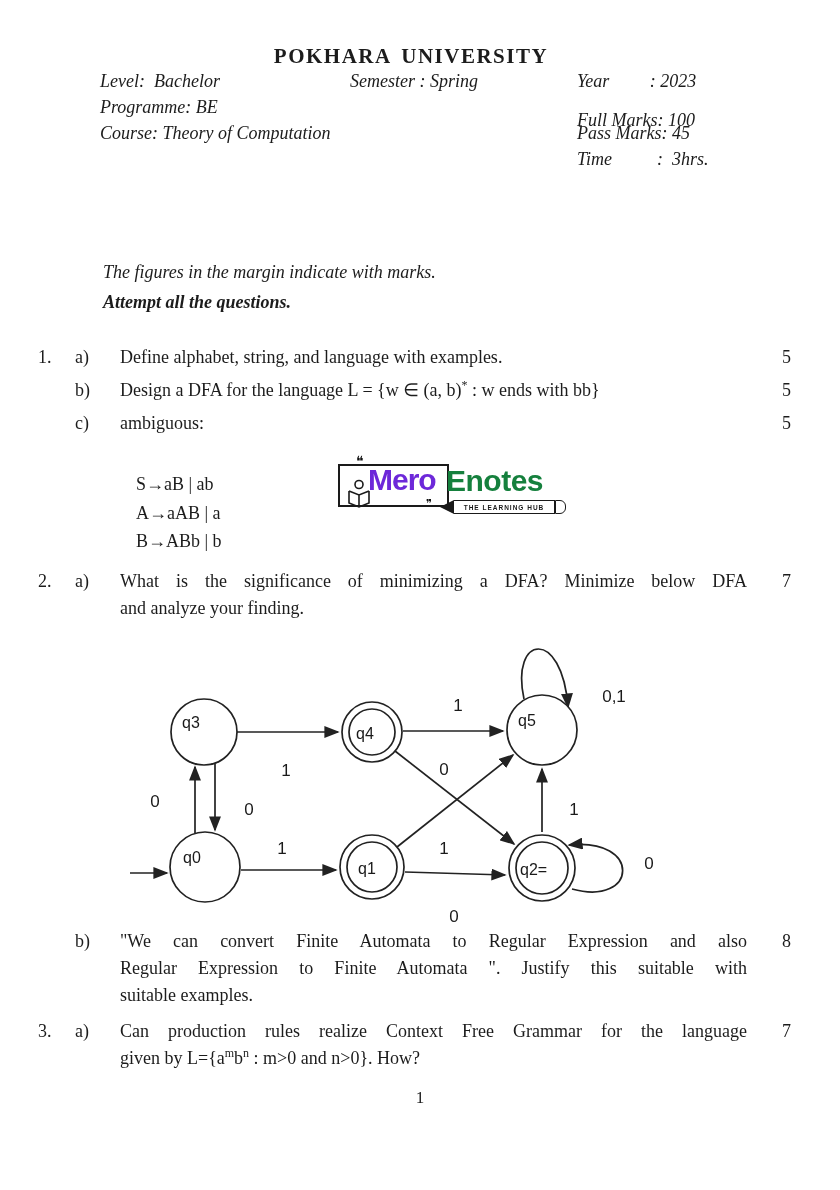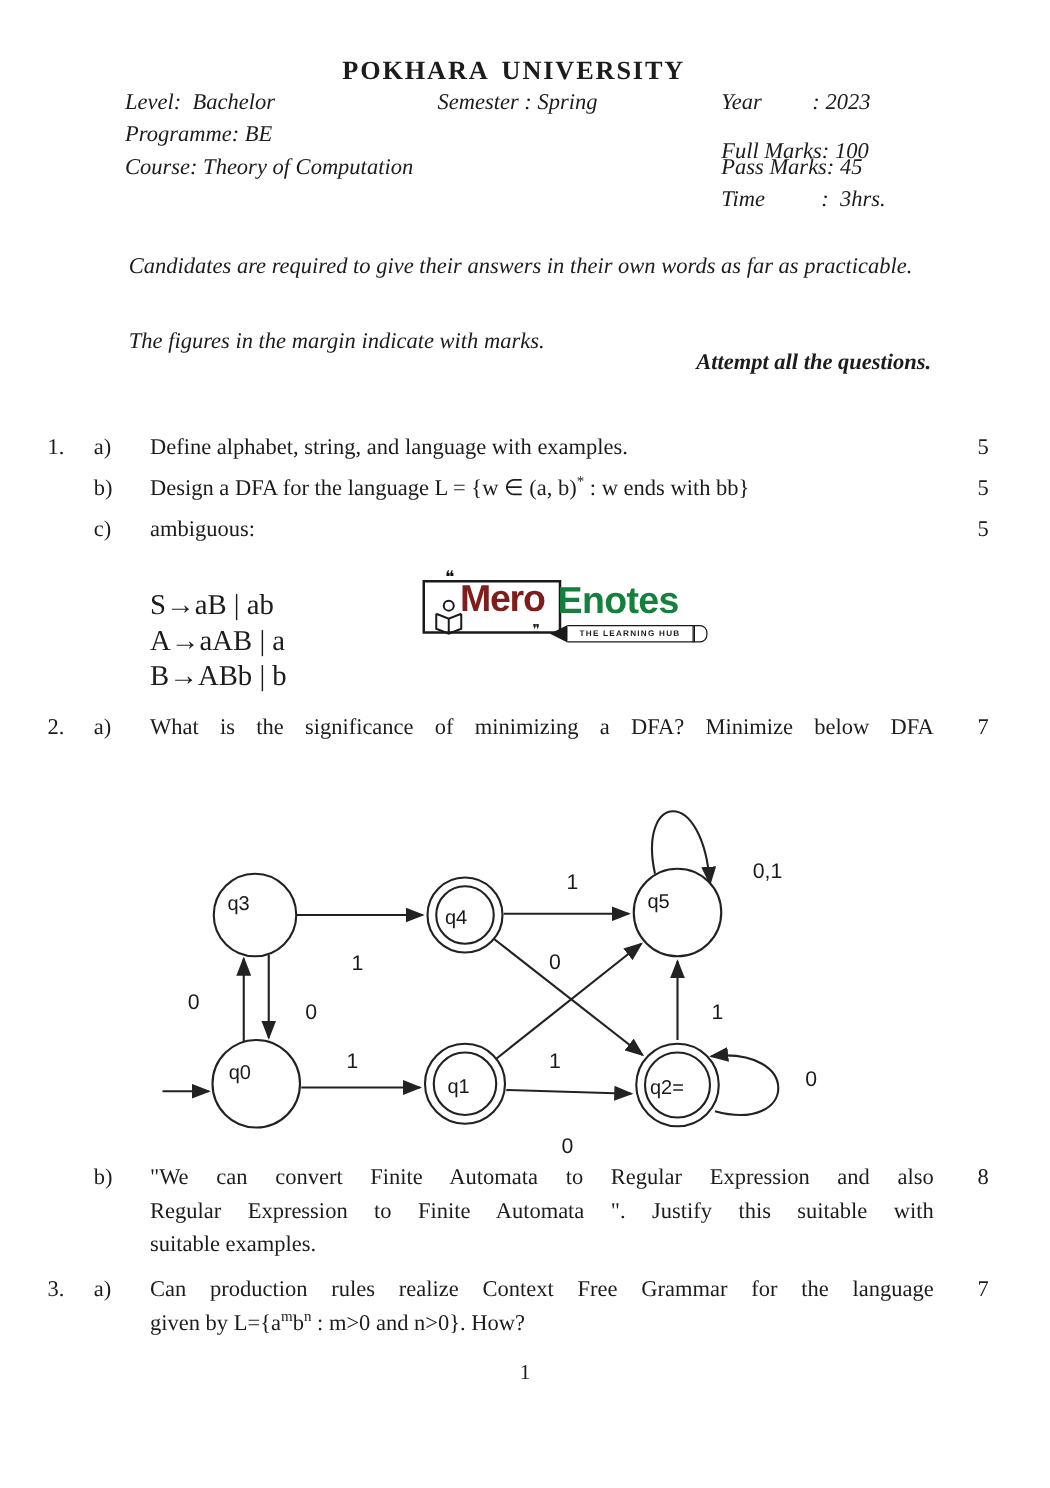--- a/index.html
+++ b/index.html
@@ -16,46 +16,46 @@
   .h-programme{top:97px;left:100px;}
   .h-full{top:110px;left:577px;}
   .h-course{top:123px;left:100px;}
   .h-pass{top:123px;left:577px;}
   .h-time{top:149px;left:577px;}
 
   .note{position:absolute;left:103px;width:642px;margin:0;font-style:italic;
         font-size:18px;line-height:30px;}
   .note-1{top:197px;}
   .note-2{top:257px;}
-  .note-3{top:274px;font-weight:bold;text-align:right;}
+  .note-3{top:287px;font-weight:bold;}
 
   .qrow{position:absolute;left:38px;width:772px;display:grid;
         grid-template-columns:37px 45px 627px 1fr;
         font-size:18px;line-height:27px;}
   .q1a{top:344px;} .q1b{top:377px;} .q1c{top:410px;}
   .q2a{top:568px;} .q2b{top:928px;}
   .q3a{top:1018px;}
   .qnum,.qletter{display:block;}
   .qtext .line{width:627px;}
   .qtext .line.j{text-align:justify;text-align-last:justify;}
   .qmarks{padding-left:35px;}
   sup{font-size:12px;line-height:0;}
 
-  .grammar{position:absolute;left:120px;top:470px;font-size:23px;line-height:28.5px;}
+  .grammar{position:absolute;left:136px;top:470px;font-size:18px;line-height:28.5px;}
 
   
   .logo{position:absolute;left:336px;top:455px;width:236px;height:64px;
         font-family:"Liberation Sans",sans-serif;}
   .lg-quote-open{position:absolute;left:20px;top:-2px;font-size:14px;color:#111;}
   .lg-quote-close{position:absolute;left:90px;top:42px;font-size:11px;color:#111;}
   .lg-box{position:absolute;left:2px;top:9px;width:107px;height:39px;
           border:2px solid #1a1a1a;}
   .lg-reader{position:absolute;left:7px;top:13px;}
   .lg-mero{position:absolute;left:32px;top:8px;font-size:30px;font-weight:bold;
-           letter-spacing:-1px;color:#7f1d1d;}
+           letter-spacing:-1px;color:#6d28d9;}
   .lg-enotes{position:absolute;left:110px;top:9px;font-size:30px;font-weight:bold;
              letter-spacing:-0.5px;color:#15803d;}
   .lg-pencil{position:absolute;left:104px;top:45px;width:126px;height:14px;
              display:flex;align-items:stretch;}
   .lg-tip{width:0;height:0;border-top:7px solid transparent;border-bottom:7px solid transparent;
           border-right:14px solid #1a1a1a;}
   .lg-body{flex:1;border:1.5px solid #1a1a1a;border-left:none;display:flex;
            align-items:center;justify-content:center;}
   .lg-tagline{font-size:6.5px;font-weight:bold;letter-spacing:1px;color:#1a1a1a;white-space:nowrap;}
   .lg-cap{width:9px;border:1.5px solid #1a1a1a;border-left:1px solid #1a1a1a;
@@ -80,21 +80,20 @@
 
   <div class="hrow h-level">Level:  Bachelor</div>
   <div class="hrow h-semester">Semester : Spring</div>
   <div class="hrow h-year">Year         : 2023</div>
   <div class="hrow h-programme">Programme: BE</div>
   <div class="hrow h-full">Full Marks: 100</div>
   <div class="hrow h-course">Course: Theory of Computation</div>
   <div class="hrow h-pass">Pass Marks: 45</div>
   <div class="hrow h-time">Time          :  3hrs.</div>
 
-  <p class="note note-1">Candidates are required to give their answers in their own words as far as practicable.</p>
   <p class="note note-2">The figures in the margin indicate with marks.</p>
   <p class="note note-3">Attempt all the questions.</p>
 
   <div class="qrow q1a">
     <span class="qnum">1.</span>
     <span class="qletter">a)</span>
     <div class="qtext">
       <div class="line">Define alphabet, string, and language with examples.</div>
     </div>
     <span class="qmarks">5</span>
@@ -142,20 +141,21 @@
         </span>
       <span class="lg-cap"></span>
     </div>
   </div>
 
   <div class="qrow q2a">
     <span class="qnum">2.</span>
     <span class="qletter">a)</span>
     <div class="qtext">
       <div class="line j">What is the significance of minimizing a DFA? Minimize below DFA</div>
+      <div class="line">and analyze your finding.</div>
     </div>
     <span class="qmarks">7</span>
   </div>
 
   <svg class="dfa" width="560" height="300" viewBox="0 0 560 300">
     <defs>
       <marker id="arw" markerWidth="9" markerHeight="7" refX="8" refY="3.5" orient="auto">
         <path d="M0,0 L9,3.5 L0,7 Z" fill="#222"></path>
       </marker>
     </defs>

